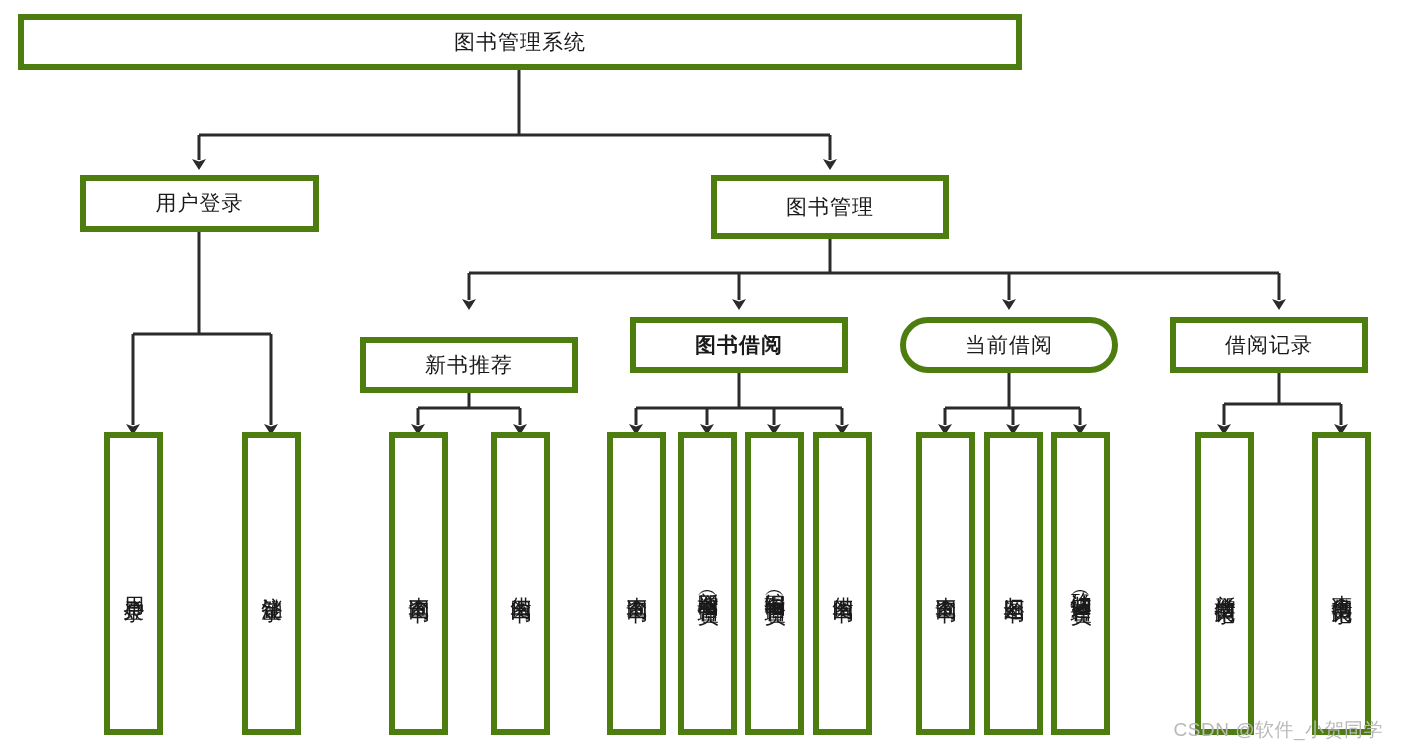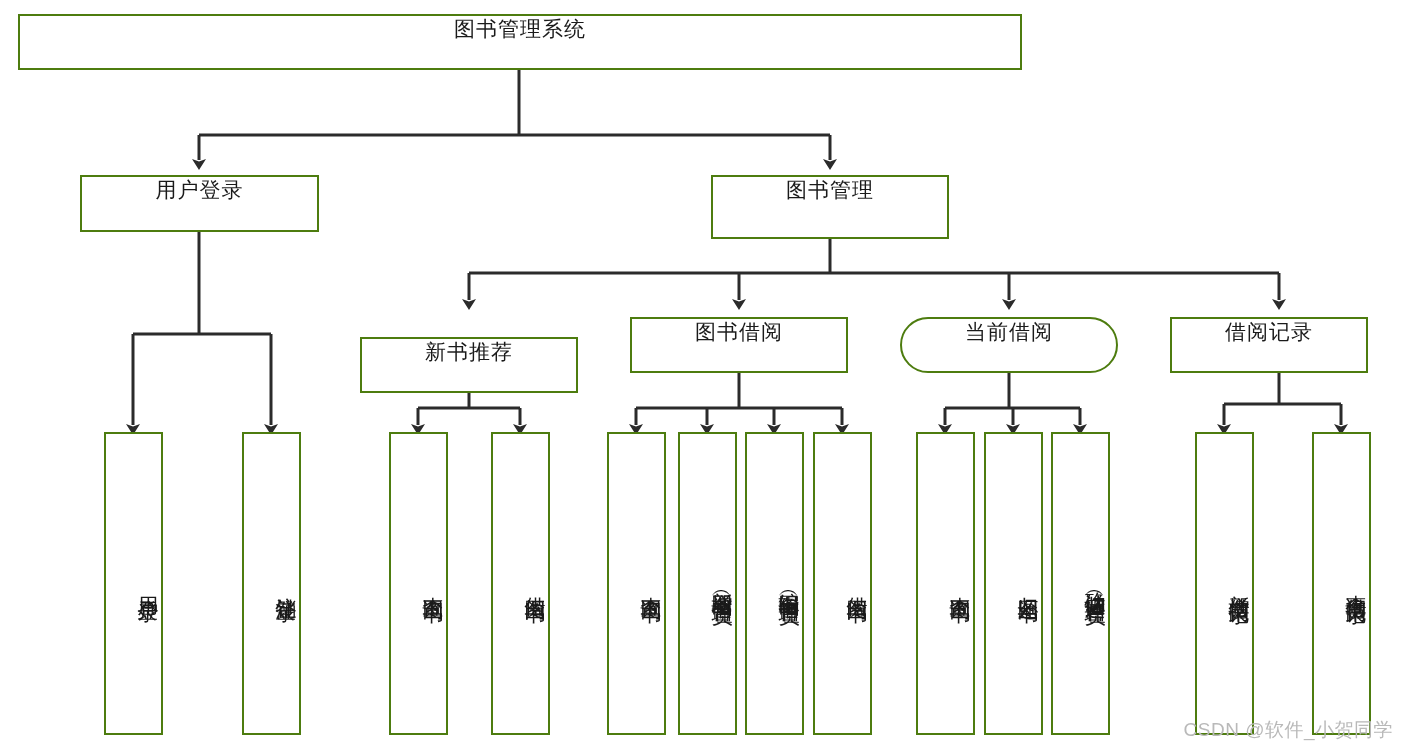--- a/index.html
+++ b/index.html
@@ -22,23 +22,24 @@
     position: absolute;
     left: 0;
     top: 0;
     width: 1405px;
     height: 747px;
     pointer-events: none;
   }
   .node {
     position: absolute;
     box-sizing: border-box;
-    border: 2px solid #4d7c0f;
+    border: 6px solid #4d7c0f;
     background: #ffffff;
     display: flex;
+    align-items: center;
     justify-content: center;
     color: #1a1a1a;
     z-index: 2;
   }
   .node.h {
     font-size: 21px;
     letter-spacing: 1px;
     line-height: 1.25;
   }
   .node.v {
@@ -50,21 +51,21 @@
     padding: 6px 0;
   }
   .node.v .vtext {
     writing-mode: vertical-rl;
     text-orientation: upright;
     white-space: nowrap;
     display: block;
   }
   .watermark {
     position: absolute;
-    right: 12px;
+    right: 22px;
     bottom: 4px;
     font-size: 19px;
     color: #b9b9b9;
     letter-spacing: 0.5px;
     z-index: 5;
     white-space: nowrap;
   }
 </style>
 </head>
 <body>
@@ -128,21 +129,21 @@
   <div class="node h" style="left:80px;top:175px;width:239px;height:57px;">
     <span>用户登录</span>
   </div>
   <div class="node h" style="left:711px;top:175px;width:238px;height:64px;">
     <span>图书管理</span>
   </div>
 
   <div class="node h" style="left:360px;top:317px;width:218px;height:56px;margin-top:20px;">
     <span>新书推荐</span>
   </div>
-  <div class="node h" style="left:630px;top:317px;width:218px;height:56px;">
+  <div class="node h" style="left:630px;top:317px;width:218px;height:56px;font-weight:bold;">
     <span>图书借阅</span>
   </div>
   <div class="node h" style="left:900px;top:317px;width:218px;height:56px;border-radius:28px;">
     <span>当前借阅</span>
   </div>
   <div class="node h" style="left:1170px;top:317px;width:198px;height:56px;">
     <span>借阅记录</span>
   </div>
 
   <div class="node v" style="left:104px;top:432px;width:59px;height:303px;">

